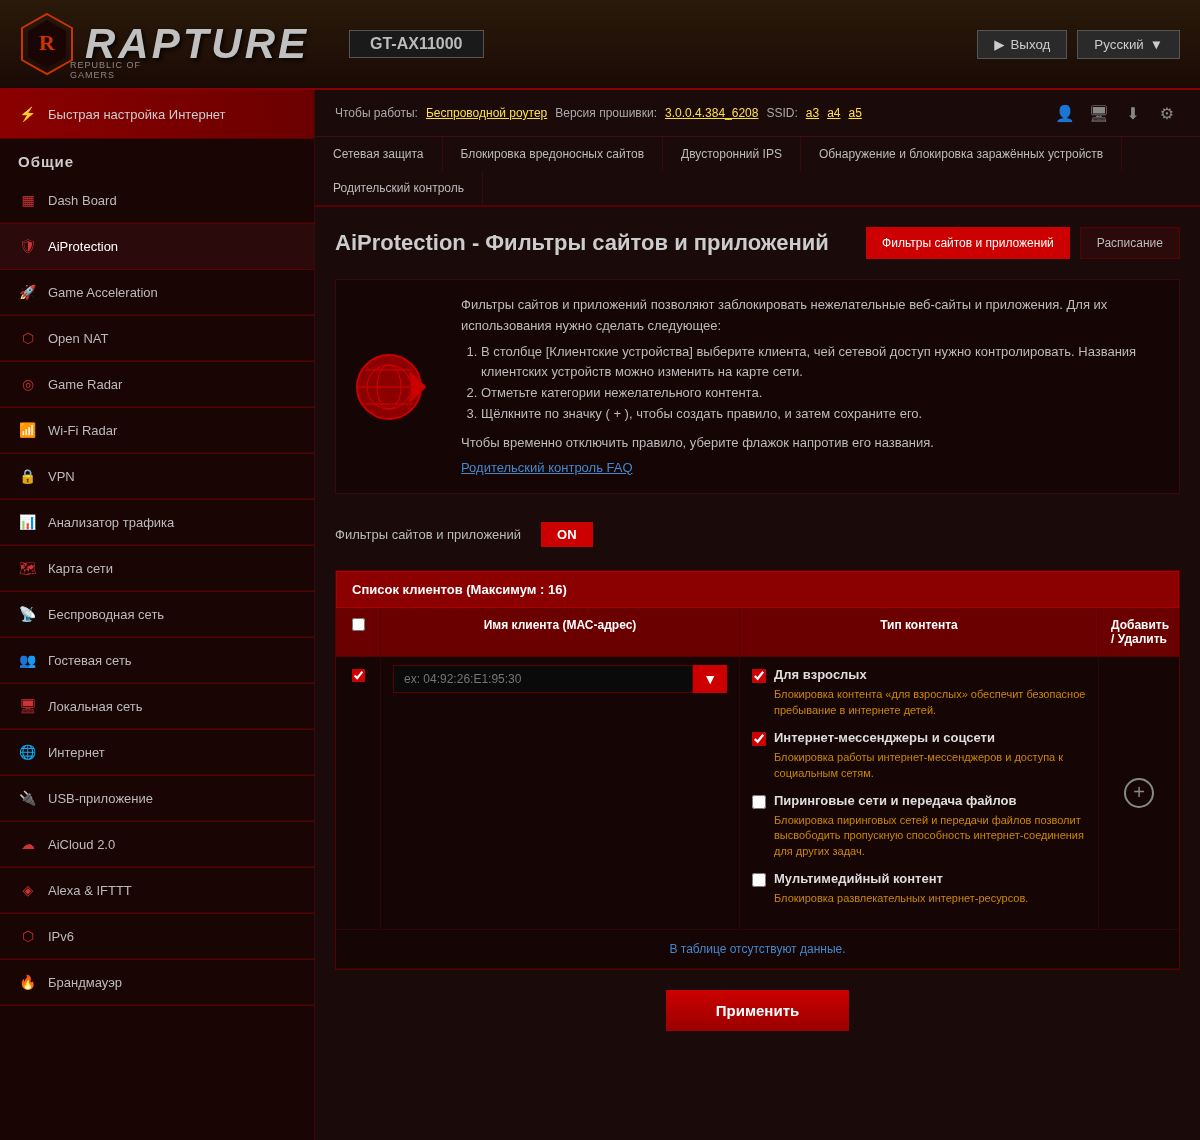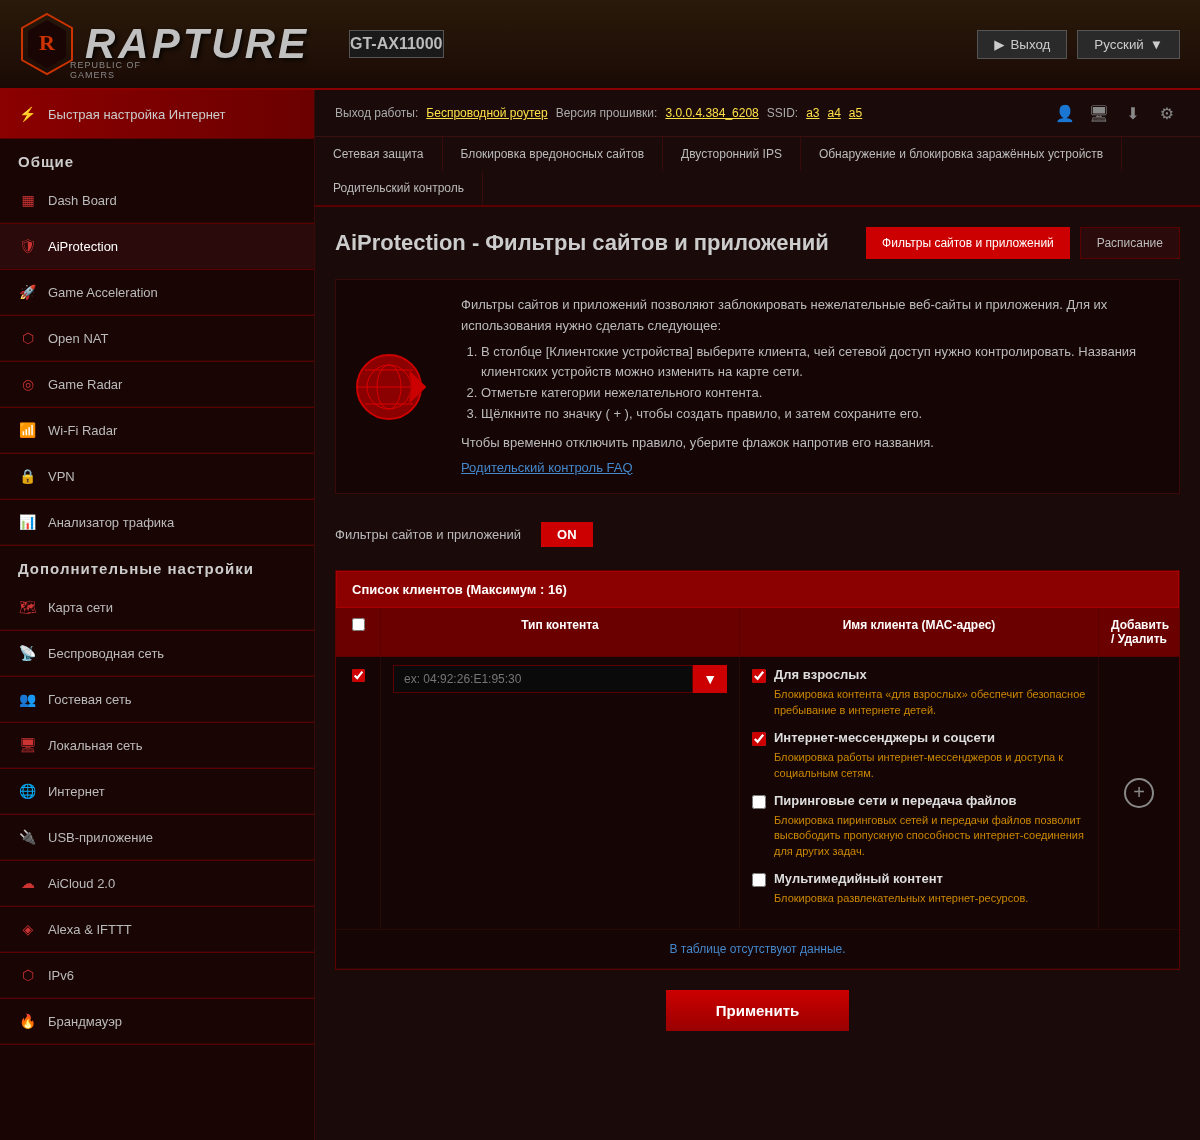--- a/index.html
+++ b/index.html
@@ -34,21 +34,21 @@
       letter-spacing: 3px;
       text-transform: uppercase;
       font-style: italic;
       text-shadow: 2px 2px 4px rgba(0,0,0,0.8);
       font-family: 'Arial Black', sans-serif;
     }
     .model-badge {
       margin-left: 30px;
       background: #1a1a1a;
       border: 1px solid #555;
-      padding: 4px 0;
+      padding: 4px 20px;
       font-size: 16px;
       color: #bbb;
       font-weight: bold;
     }
     .header-right {
       margin-left: auto;
       display: flex;
       gap: 10px;
       align-items: center;
     }
@@ -508,21 +508,20 @@
       <span class="sidebar-item-icon">🔒</span>
       <span>VPN</span>
     </div>
     <div class="sidebar-divider"></div>
     <div class="sidebar-item">
       <span class="sidebar-item-icon">📊</span>
       <span>Анализатор трафика</span>
     </div>
     <div class="sidebar-divider"></div>
 
-    <div class="sidebar-section-title">Дополнительные настройки</div>
 
     <div class="sidebar-item">
       <span class="sidebar-item-icon">🗺</span>
       <span>Карта сети</span>
     </div>
     <div class="sidebar-divider"></div>
     <div class="sidebar-item">
       <span class="sidebar-item-icon">📡</span>
       <span>Беспроводная сеть</span>
     </div>
@@ -566,21 +565,21 @@
       <span class="sidebar-item-icon">🔥</span>
       <span>Брандмауэр</span>
     </div>
     <div class="sidebar-divider"></div>
 
   </div>
 
   <div class="content">
 
     <div class="status-bar">
-      <span>Выход работы:</span>
+      <span>Чтобы работы:</span>
       <span class="status-link">Беспроводной роутер</span>
       <span>Версия прошивки:</span>
       <span class="status-link">3.0.0.4.384_6208</span>
       <span>SSID:</span>
       <span class="status-link">a3</span>
       <span class="status-link">a4</span>
       <span class="status-link">a5</span>
       <div class="status-icons">
         <span class="status-icon-item">👤</span>
         <span class="status-icon-item">🖥</span>
@@ -636,22 +635,22 @@
         <span class="filter-label">Фильтры сайтов и приложений</span>
         <button class="toggle-on">ON</button>
       </div>
 
       <div class="table-container">
         <div class="client-list-header">Список клиентов (Максимум : 16)</div>
         <div class="table-header">
           <div class="th-cell">
             <input type="checkbox" style="">
           </div>
+          <div class="th-cell">Имя клиента (МАС-адрес)</div>
           <div class="th-cell">Тип контента</div>
-          <div class="th-cell">Имя клиента (МАС-адрес)</div>
           <div class="th-cell">Добавить / Удалить</div>
         </div>
         <div class="table-body">
 
           <div class="table-row">
             <div class="td-cell" style="display:flex;align-items:flex-start;justify-content:center;padding-top:12px;">
               <input type="checkbox" checked="" style="">
             </div>
             <div class="td-cell" style="padding-top:8px;">
               <div class="mac-input-wrap">

